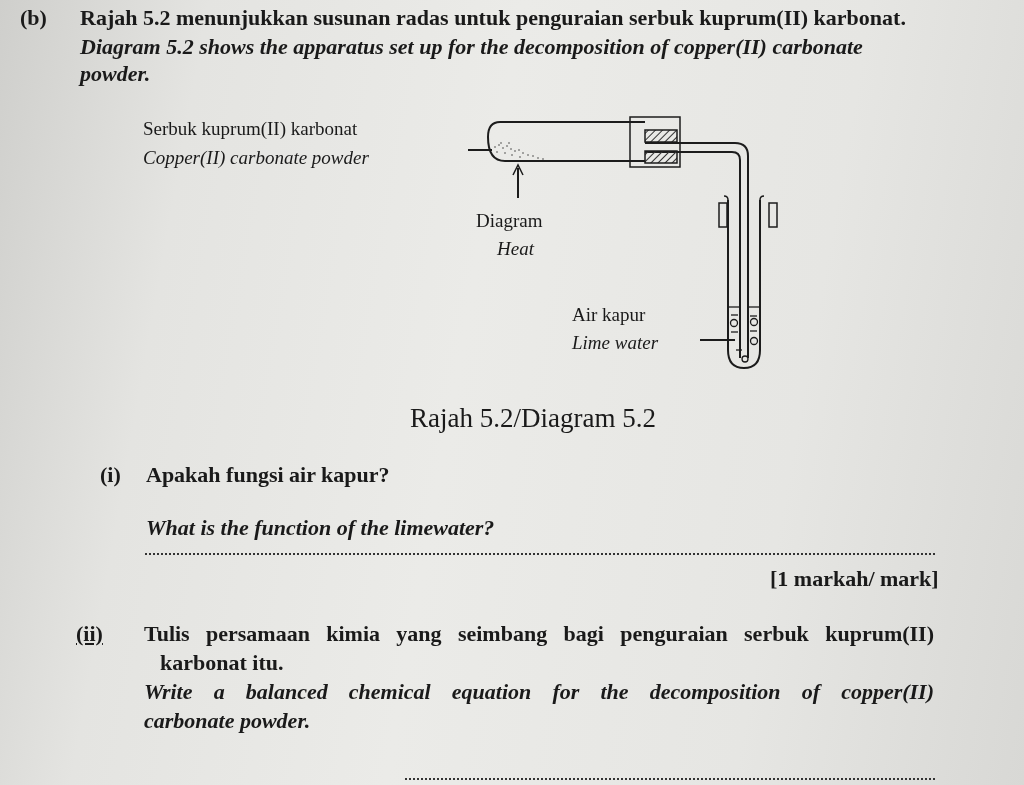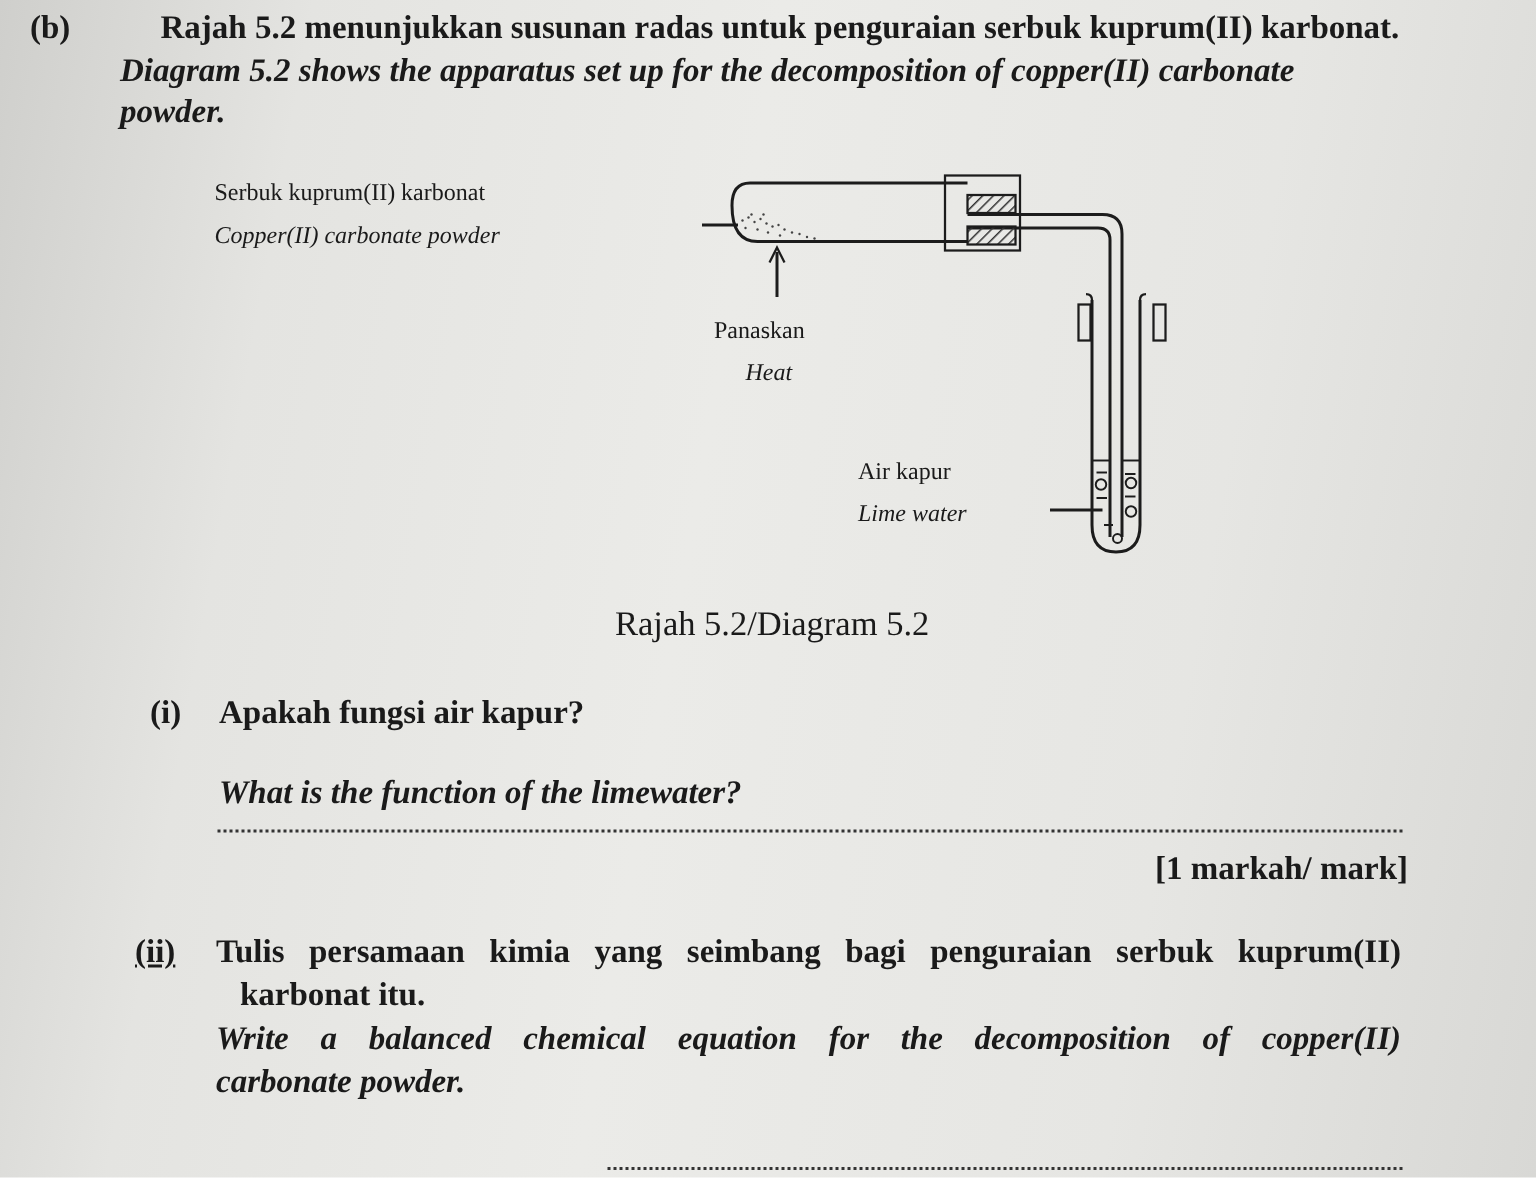--- a/index.html
+++ b/index.html
@@ -8,49 +8,49 @@
     }
     body {
       background: linear-gradient(100deg, #cfcfcc 0%, #e4e4e1 18%, #ebebe8 45%, #e6e6e3 75%, #d8d8d5 100%);
       font-family: "Liberation Serif", "DejaVu Serif", serif;
       color: #1a1a1a;
       position: relative;
     }
     .abs { position: absolute; white-space: nowrap; }
     .bold { font-weight: bold; }
     .ital { font-style: italic; }
-    .t18 { font-size: 16px; line-height: 26px; }
+    .t18 { font-size: 19px; line-height: 26px; }
     .t20 { font-size: 22px; line-height: 28px; }
 
     #part-label { left: 20px; top: 4px; }
-    #intro-ms { left: 80px; top: 4px; margin-left: 27px; }
+    #intro-ms { left: 80px; top: 4px; }
     #intro-en1 { left: 80px; top: 33px; font-style: italic; }
     #intro-en2 { left: 80px; top: 60px; }
 
     #lbl-powder-ms { left: 143px; top: 116px; }
     #lbl-powder-en { left: 143px; top: 145px; }
     #lbl-heat-ms { left: 476px; top: 208px; }
     #lbl-heat-en { left: 497px; top: 236px; text-align: right; }
     #lbl-lime-ms { left: 572px; top: 302px; }
     #lbl-lime-en { left: 572px; top: 330px; }
 
     #diagram-svg { position: absolute; left: 0; top: 0; width: 1024px; height: 785px; pointer-events: none; }
 
-    #caption { left: 410px; top: 403px; font-size: 23px; }
+    #caption { left: 410px; top: 403px; font-size: 27px; }
 
     #q1-num { left: 100px; top: 461px; }
     #q1-ms { left: 146px; top: 461px; }
     #q1-en { left: 146px; top: 490px; margin-top: 24px; }
     #answer-line-1 {
       position: absolute; left: 145px; top: 553px; width: 790px; height: 0;
       border-top: 2px dotted #333;
     }
     #q1-marks { left: 770px; top: 565px; text-align: right; }
 
-    #q2-num { left: 90px; top: 620px; text-decoration: underline; }
+    #q2-num { left: 76px; top: 620px; text-decoration: underline; }
     #q2-ms-1 { left: 144px; top: 620px; width: 790px; text-align: justify; text-align-last: justify; }
     #q2-ms-2 { left: 160px; top: 649px; text-align: right; }
     #q2-en-1 { left: 144px; top: 678px; width: 790px; text-align: justify; text-align-last: justify; }
     #q2-en-2 { left: 144px; top: 707px; }
     #answer-line-2 {
       position: absolute; left: 405px; top: 778px; width: 530px; height: 0;
       border-top: 2px dotted #333;
     }
   </style>
 </head>
@@ -125,21 +125,21 @@
     <line x1="731" y1="332" x2="738" y2="332"></line>
       <line x1="750" y1="331" x2="757" y2="331"></line>
     <circle cx="754" cy="341" r="3.5"></circle>
     <line x1="736" y1="350" x2="742" y2="350"></line>
     <circle cx="745" cy="359" r="3"></circle>
   </g>
 </svg>
 
 <div class="abs t18" id="lbl-powder-ms">Serbuk kuprum(II) karbonat</div>
 <div class="abs t18 ital" id="lbl-powder-en">Copper(II) carbonate powder</div>
-<div class="abs t18" id="lbl-heat-ms">Panaskan</div>
+<div class="abs t18" id="lbl-heat-ms">Diagram</div>
 <div class="abs t18 ital" id="lbl-heat-en">Heat</div>
 <div class="abs t18" id="lbl-lime-ms">Air kapur</div>
 <div class="abs t18 ital" id="lbl-lime-en">Lime water</div>
 
 <div class="abs" id="caption">Rajah 5.2/Diagram 5.2</div>
 
 <div class="abs t20 bold" id="q1-num">(i)</div>
 <div class="abs t20 bold" id="q1-ms">Apakah fungsi air kapur?</div>
 <div class="abs t20 bold ital" id="q1-en">What is the function of the limewater?</div>
 <div id="answer-line-1"></div>

